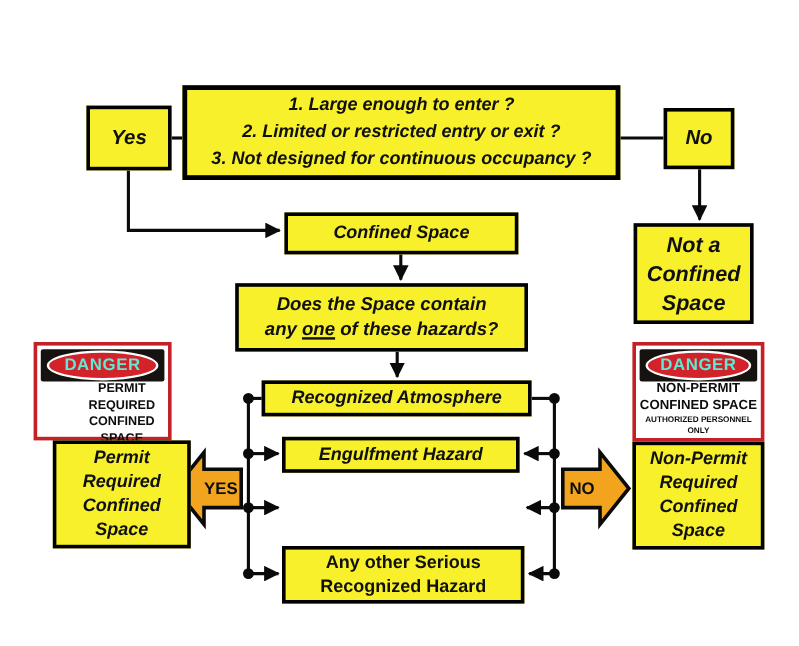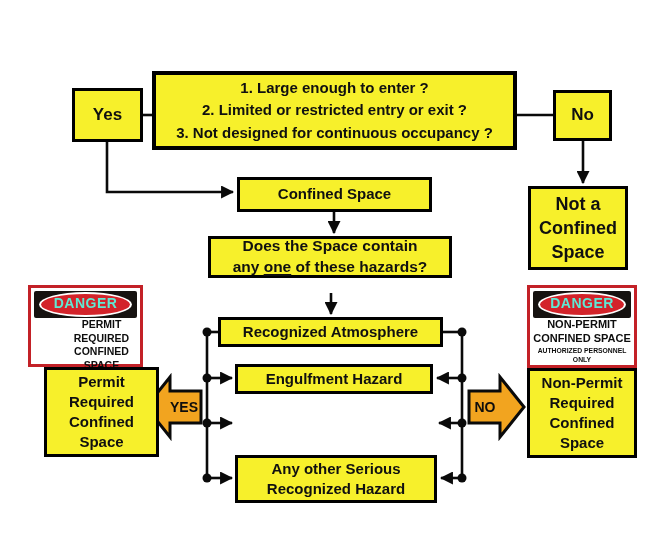--- a/index.html
+++ b/index.html
@@ -11,27 +11,27 @@
     position:absolute; left:22px; top:20px;
     font-family:"Liberation Serif", serif; font-weight:bold; font-size:14px; color:#000;
   }
   .wires { position:absolute; left:0; top:0; z-index:1; }
   .box {
     position:absolute; z-index:2; box-sizing:border-box;
     background:#f7f02b; border:3px solid #000000;
     display:flex; flex-direction:column; align-items:center; justify-content:center;
     font-weight:bold; color:#101010; text-align:center; line-height:1.35;
   }
-  .box .ln { white-space:nowrap; }
+  .box .ln { white-space:nowrap;font-style:italic; }
   #criteria-box { left:152px; top:71px; width:365px; height:79px; border-width:4px; font-size:15px; line-height:1.5; }
   #yes-box { left:72px;  top:88px; width:71px; height:54px; font-size:17px; }
   #no-box  { left:553px; top:90px; width:59px; height:51px; font-size:17px; }
   #confined-space-box { left:237px; top:177px; width:195px; height:35px; font-size:15px; }
   #not-confined-box   { left:528px; top:186px; width:100px; height:84px; font-size:18px; }
-  #hazard-question-box { left:208px; top:236px; width:244px; height:42px; font-size:15.5px; }
+  #hazard-question-box { left:196px; top:236px; width:244px; height:57px; font-size:15.5px; }
   #hazard-question-box .u { text-decoration:underline; text-decoration-thickness:2px; text-underline-offset:2px; }
   #hazardous-atmosphere-box { left:218px; top:317px; width:225px; height:30px; font-size:15px; }
   #engulfment-box    { left:235px; top:364px; width:198px; height:30px; font-size:15px; }
   #configuration-box { left:235px; top:410px; width:200px; height:30px; font-size:15px; }
   #other-hazard-box  { left:235px; top:455px; width:202px; height:48px; font-size:15px; padding:2px 28px; }
   #other-hazard-box .wrap { white-space:normal; }
   #left-result  { left:28px;  top:367px; width:115px; height:90px; font-size:15px;margin-left:16px; }
   #right-result { left:527px; top:368px; width:110px; height:90px; font-size:15px; }
 
   .sign {

